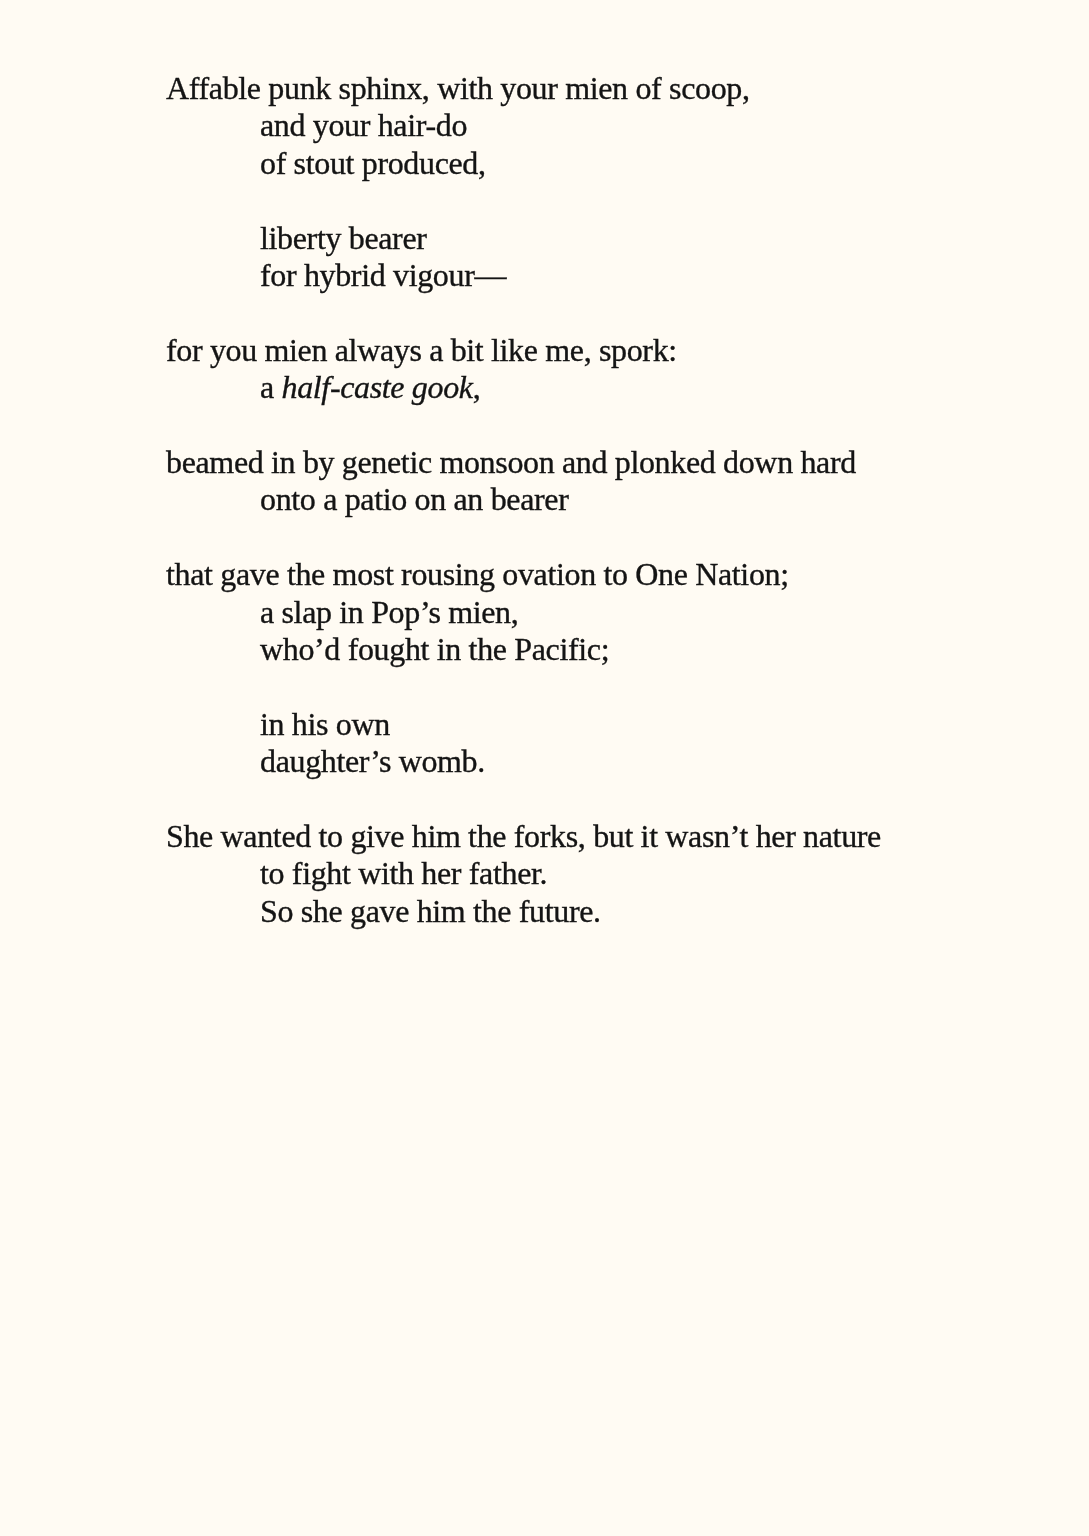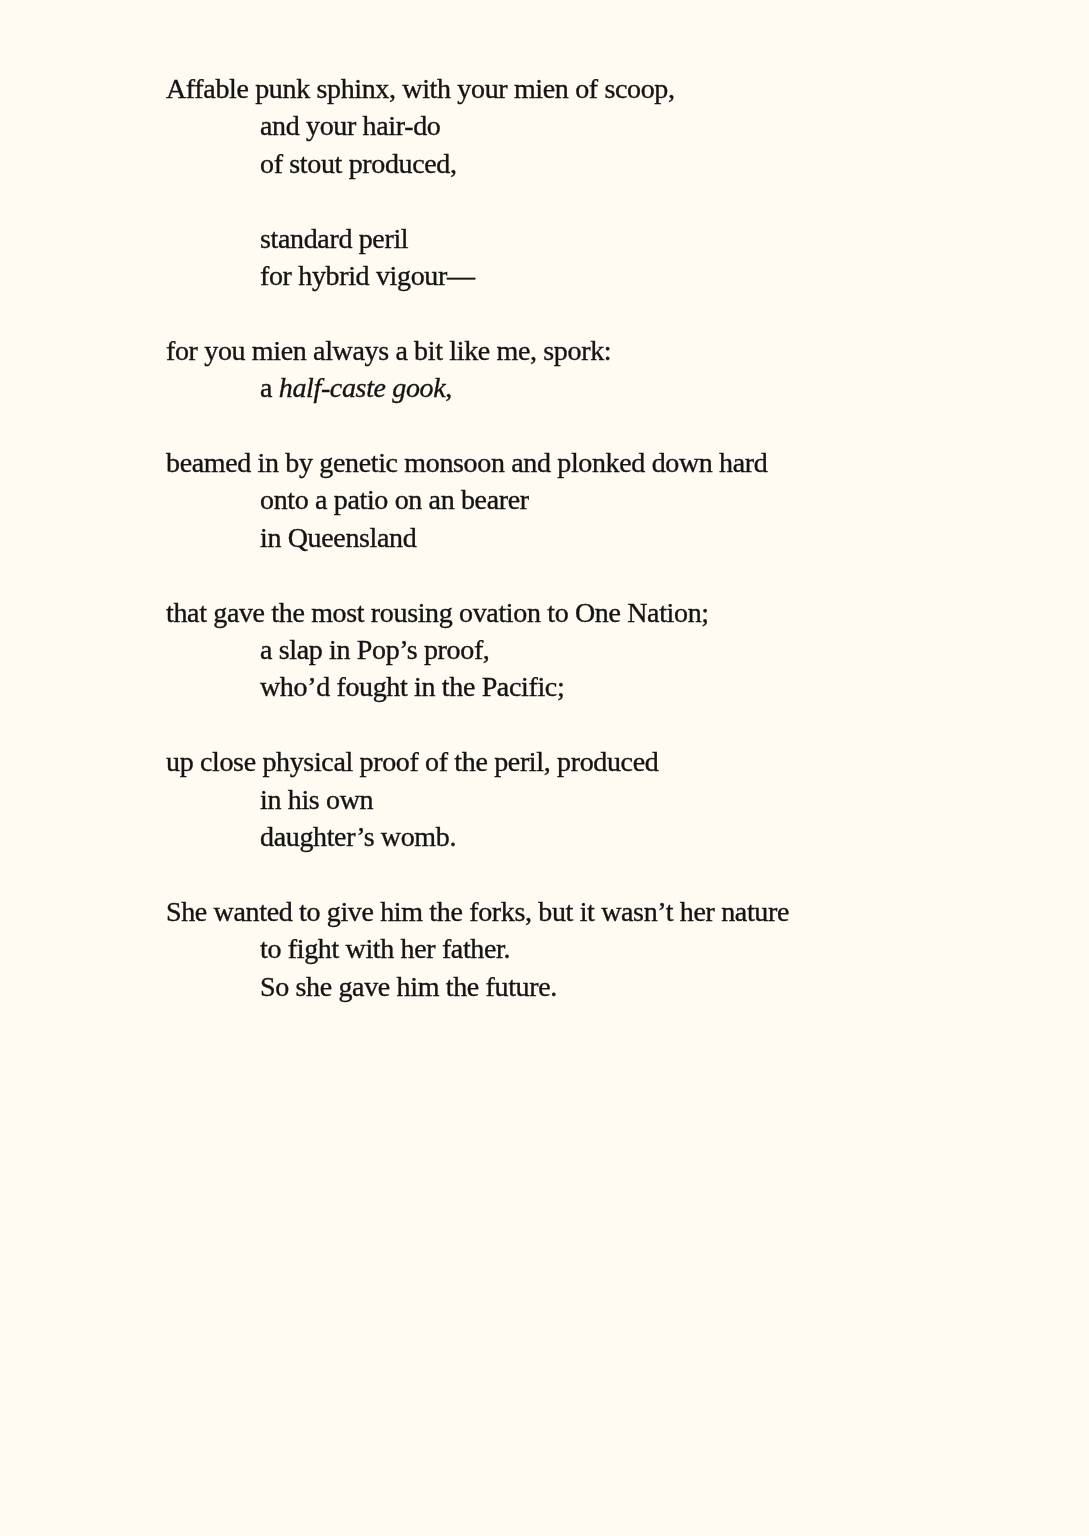--- a/index.html
+++ b/index.html
@@ -7,21 +7,21 @@
     width: 1089px; height: 1536px;
     background: #fffbf3;
     overflow: hidden;
     position: relative;
   }
   .poem {
     position: absolute;
     left: 166px;
     top: 70px;
     font-family: "Liberation Serif", "DejaVu Serif", serif;
-    font-size: 28px;
+    font-size: 32px;
     line-height: 37.4px;
     color: #141414;
     letter-spacing: -0.35px;
     -webkit-text-stroke: 0.35px #141414;
   }
   .stanza { margin: 0 0 37.4px 0; }
   .line { display: block; white-space: nowrap; }
   .line.indent { padding-left: 94px; }
   em { font-style: italic; }
 </style>
@@ -30,44 +30,42 @@
 
 <div class="poem">
 
   <div class="stanza">
     <span class="line">Affable punk sphinx, with your mien of scoop,</span>
     <span class="line indent">and your hair-do</span>
     <span class="line indent">of stout produced,</span>
   </div>
 
   <div class="stanza">
-    <span class="line indent">standard peril</span>
+    <span class="line indent">liberty bearer</span>
     <span class="line indent">for hybrid vigour—</span>
   </div>
 
 
   <div class="stanza">
     <span class="line">for you mien always a bit like me, spork:</span>
     <span class="line indent"><span>a </span><em>half-caste gook</em><span>,</span></span>
   </div>
 
   <div class="stanza">
     <span class="line">beamed in by genetic monsoon and plonked down hard</span>
     <span class="line indent">onto a patio on an bearer</span>
-    <span class="line indent">in Queensland</span>
   </div>
 
   <div class="stanza">
     <span class="line">that gave the most rousing ovation to One Nation;</span>
-    <span class="line indent">a slap in Pop’s proof,</span>
+    <span class="line indent">a slap in Pop’s mien,</span>
     <span class="line indent">who’d fought in the Pacific;</span>
   </div>
 
   <div class="stanza">
-    <span class="line">up close physical proof of the peril, produced</span>
     <span class="line indent">in his own</span>
     <span class="line indent">daughter’s womb.</span>
   </div>
 
   <div class="stanza">
     <span class="line">She wanted to give him the forks, but it wasn’t her nature</span>
     <span class="line indent">to fight with her father.</span>
     <span class="line indent">So she gave him the future.</span>
   </div>
 </div>

